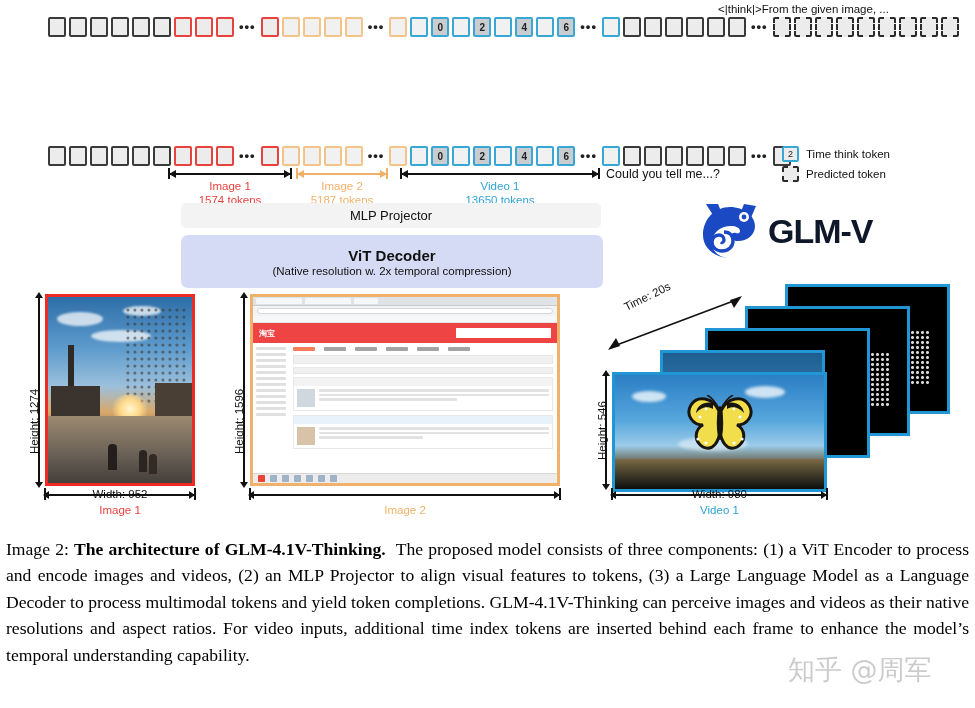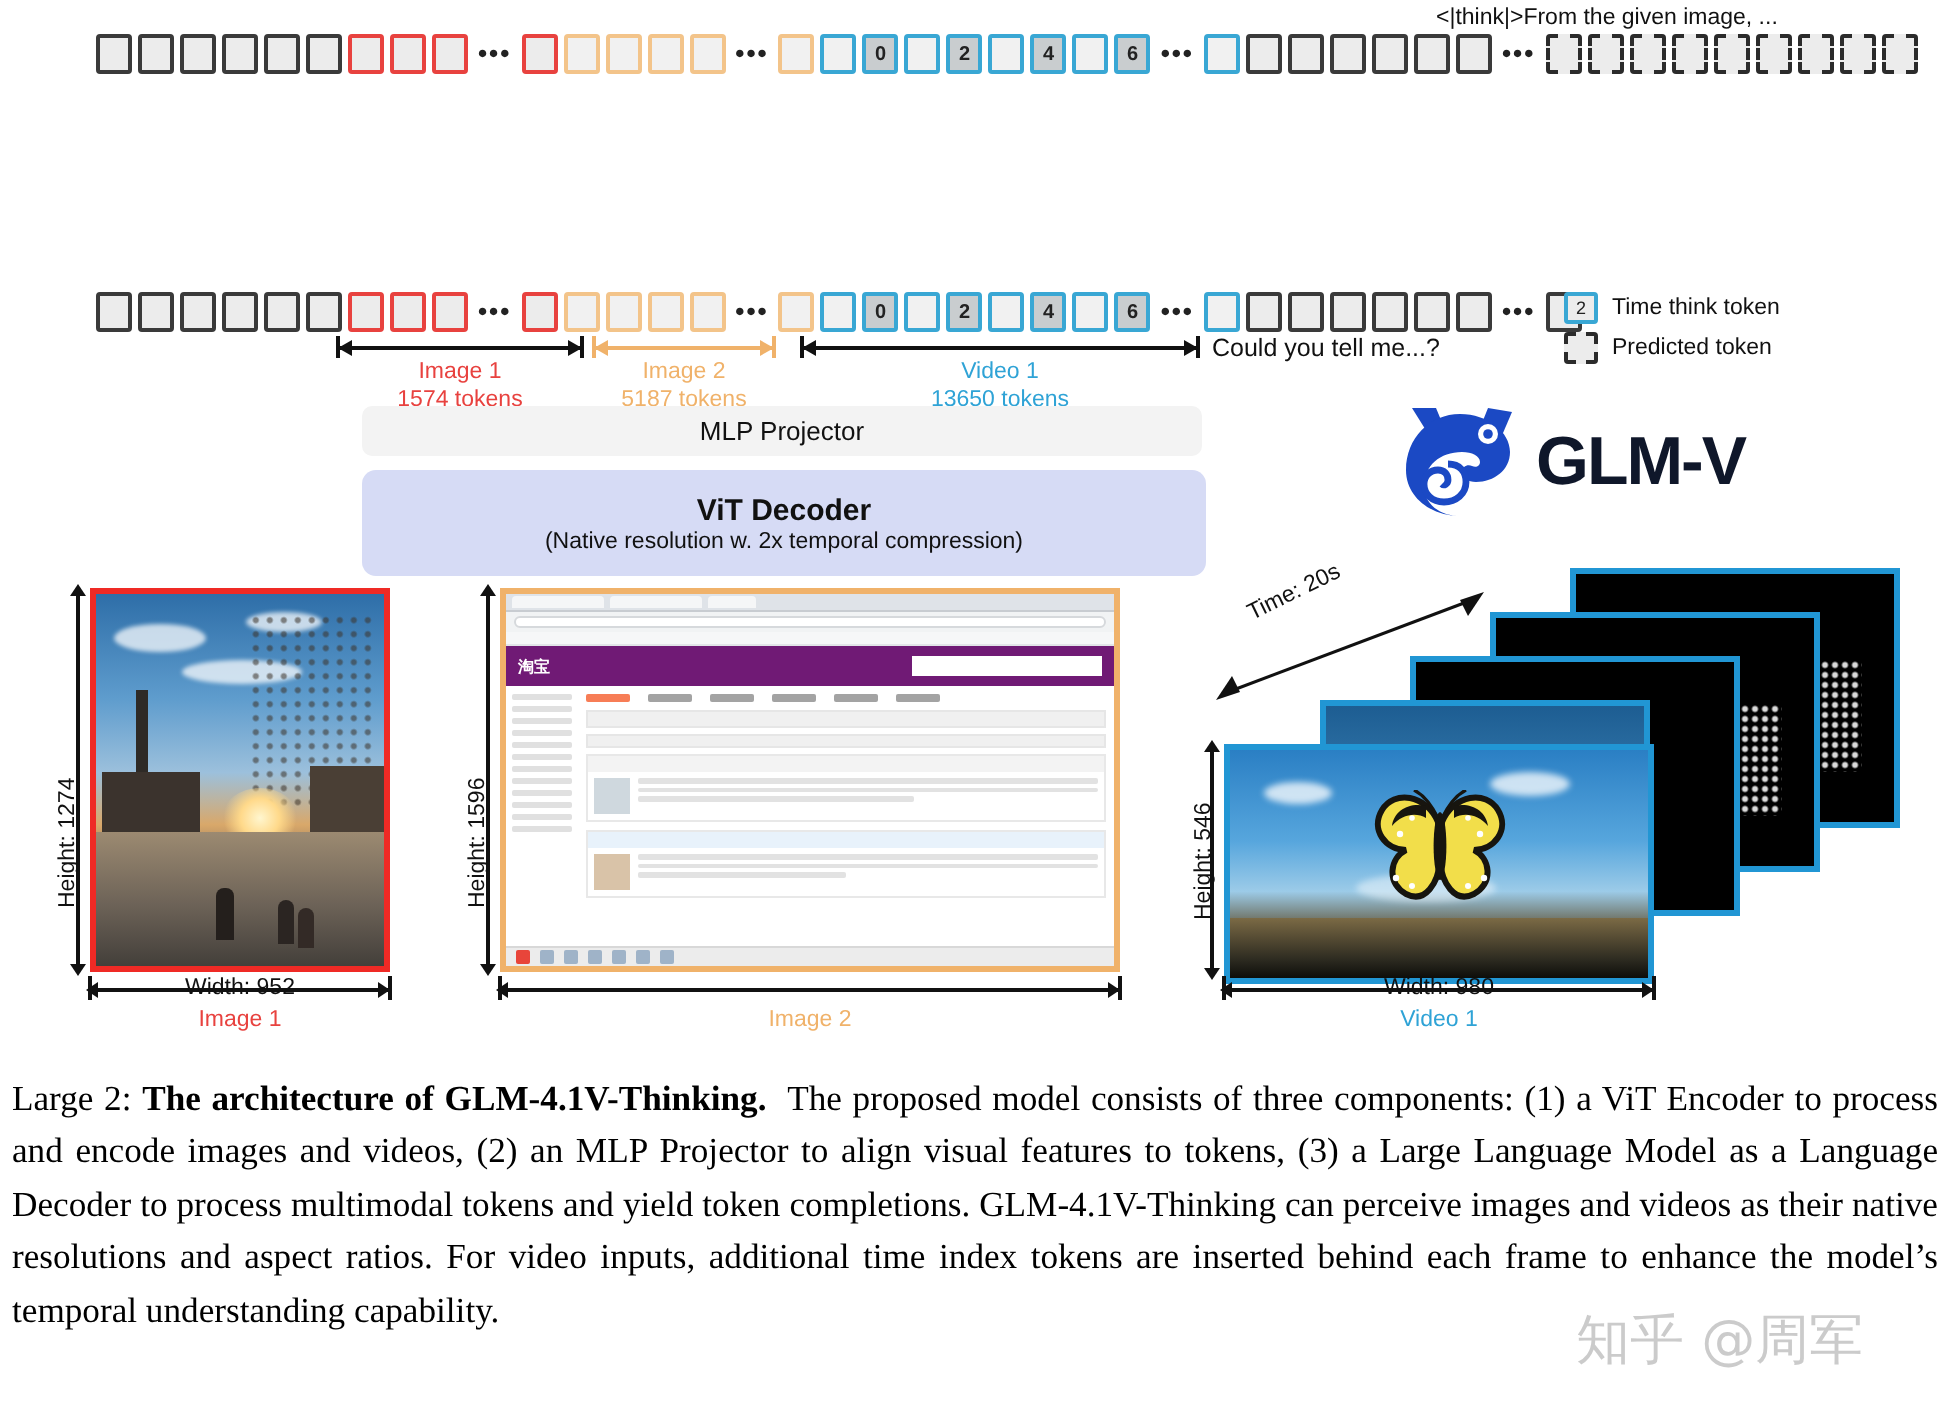--- a/index.html
+++ b/index.html
@@ -114,21 +114,21 @@
   .p1-pplC { position:absolute; left:70%; bottom:5%; width:8px; height:20px; background:#332a26; border-radius:4px 4px 0 0; }
   .p1-cloud { position:absolute; background:rgba(255,255,255,.72); border-radius:50%; filter:blur(1px); }
 
   
   .photo2 { width:100%; height:100%; background:#fff; position:relative; overflow:hidden; }
   .t-chrome { height:9px; background:#dfe3e8; border-bottom:1px solid #c8ccd1; display:flex; align-items:center; gap:3px; padding:0 3px; }
   .t-tab { width:46px; height:6px; background:#f5f6f7; border-radius:2px 2px 0 0; }
   .t-url { height:10px; background:#f1f3f4; display:flex; align-items:center; gap:3px; padding:0 4px; }
   .t-urlbar { flex:1; height:6px; background:#fff; border:1px solid #d6d9dc; border-radius:3px; }
   .t-bmk { height:7px; background:#f6f7f8; border-bottom:1px solid #e2e5e8; }
-  .t-head { height:20px; background:#701a75; display:flex; align-items:center; padding:0 6px; gap:10px; }
+  .t-head { height:20px; background:#ef4444; display:flex; align-items:center; padding:0 6px; gap:10px; }
   .t-logo { font-size:8px; color:#fff; font-weight:bold; }
   .t-search { margin-left:auto; width:95px; height:10px; background:#fff; }
   .t-body { display:flex; height:calc(100% - 56px); background:#f7f7f7; }
   .t-side { width:36px; background:#fff; padding:4px 3px; }
   .t-side i { display:block; height:3px; background:#e0e0e0; margin-bottom:3px; border-radius:1px; }
   .t-main { flex:1; background:#fff; padding:4px; }
   .t-navrow { display:flex; gap:9px; margin-bottom:4px; }
   .t-navrow i { height:4px; width:22px; background:#f4511e; opacity:.75; border-radius:1px; }
   .t-navrow i:nth-child(n+2) { background:#666; opacity:.6; }
   .t-tblhead { height:9px; background:#f0f0f0; border:1px solid #e6e6e6; margin-bottom:3px; }
@@ -507,18 +507,18 @@
   <div class="ar-lf" style="left:610px; top:488.5px;"></div>
   <div class="ar-rt" style="left:821px; top:488.5px;"></div>
   <div class="tick-v" style="left:611px; top:486px; height:12px;"></div>
   <div class="tick-v" style="left:826px; top:486px; height:12px;"></div>
   <div class="hlabel" style="left:612px; top:486px; width:215px;">Width: 980</div>
   <div class="namelabel c-cyan" style="left:612px; top:502px; width:215px;">Video 1</div>
 
 </div>
 
 <div class="caption">
-  <span>Large 2:</span>
+  <span>Image 2:</span>
   <b>The architecture of GLM-4.1V-Thinking.</b>&nbsp;
   <span>The proposed model consists of three components: (1) a ViT Encoder to process and encode images and videos, (2) an MLP Projector to align visual features to tokens, (3) a Large Language Model as a Language Decoder to process multimodal tokens and yield token completions. GLM-4.1V-Thinking can perceive images and videos as their native resolutions and aspect ratios. For video inputs, additional time index tokens are inserted behind each frame to enhance the model’s temporal understanding capability.</span>
 </div>
 
 <div class="watermark">知乎 @周军</div>
 
 </body></html>

